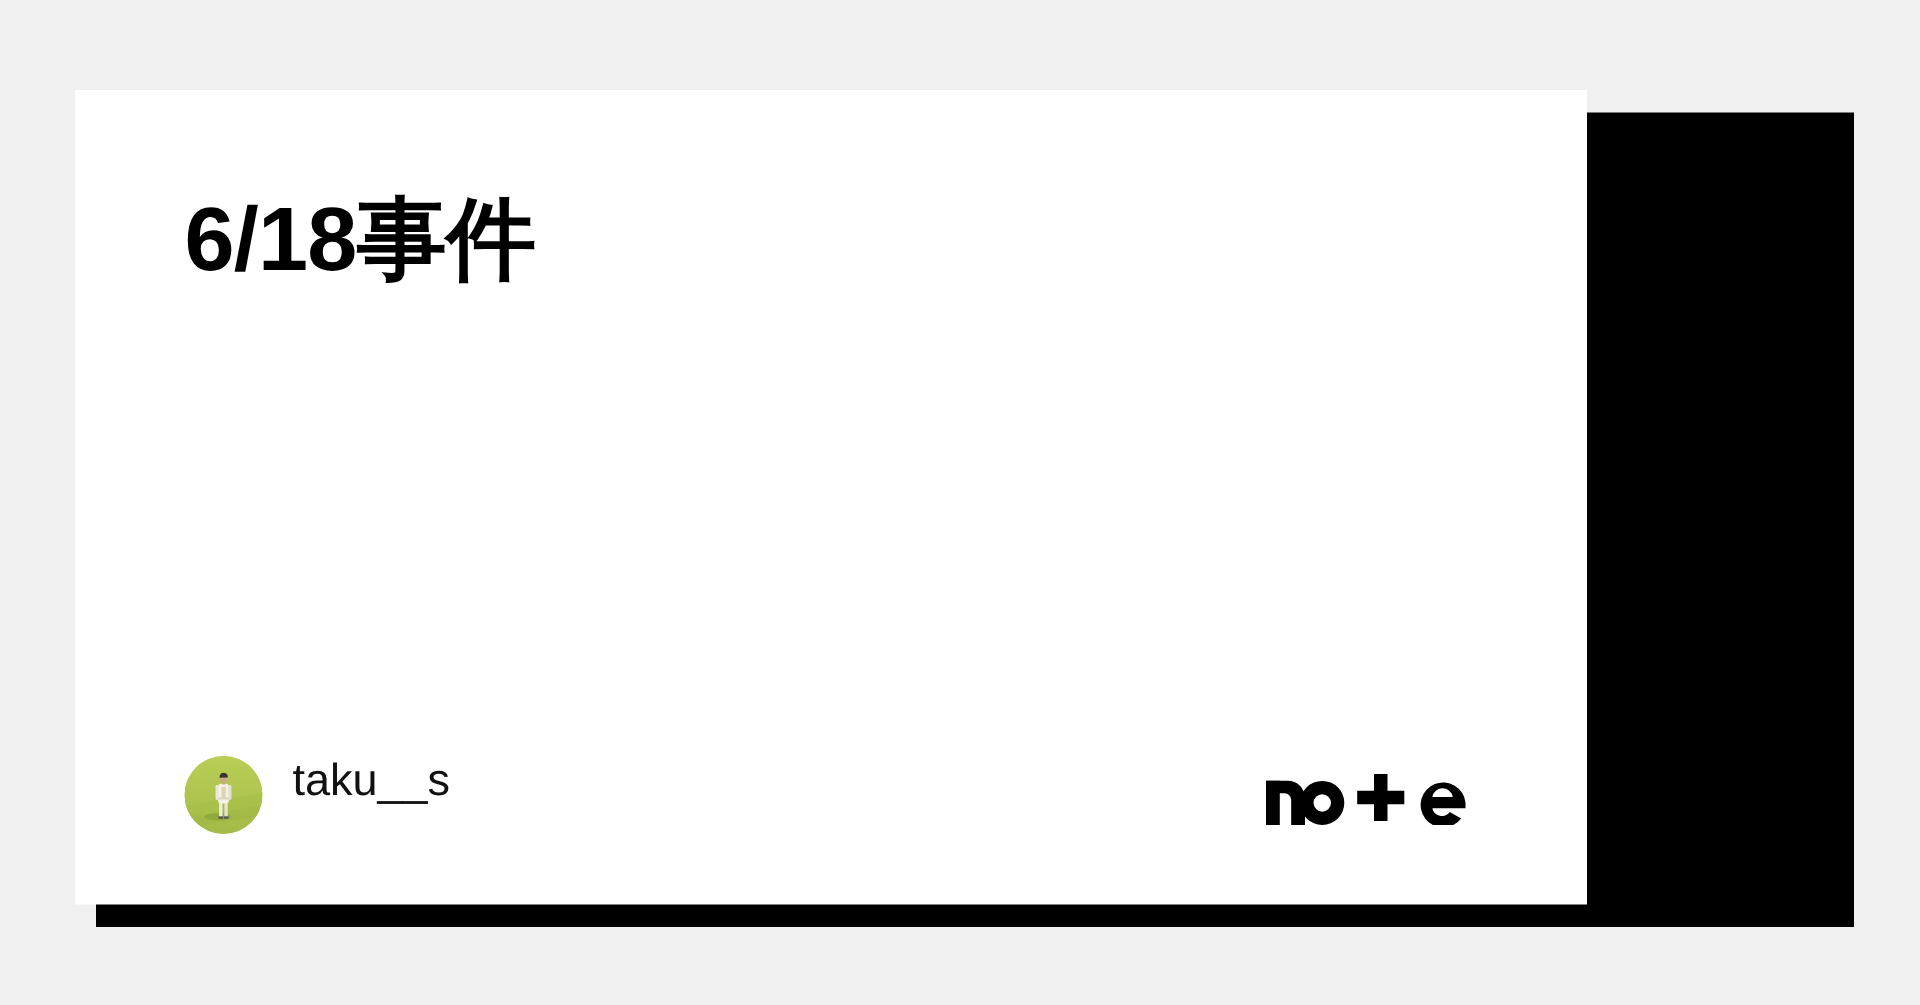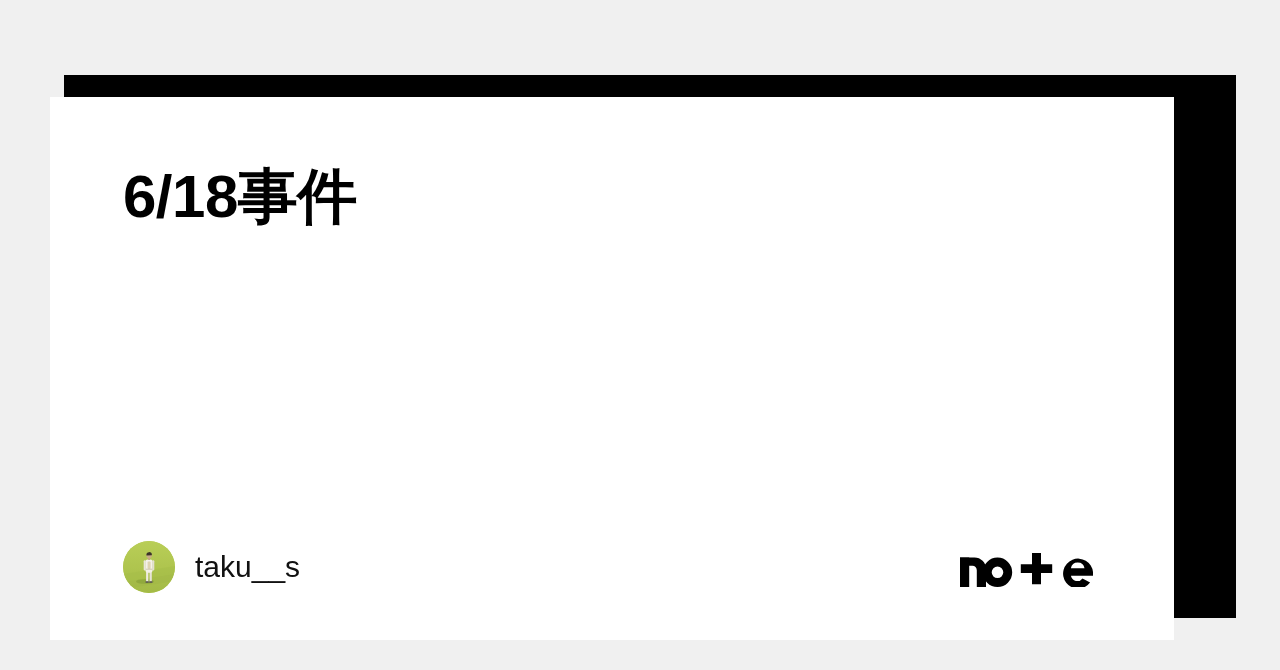--- a/index.html
+++ b/index.html
@@ -28,25 +28,24 @@
     width: 1172px;
     height: 543px;
     background: #000000;
   }
 
   
   .card {
     position: absolute;
     left: 50px;
     top: 60px;
-    width: 1124px;
+    width: 1008px;
     height: 543px;
     background: #ffffff;
     box-sizing: border-box;
-    margin-top: 37px;
   }
 
   
   .card-title {
     position: absolute;
     left: 73px;
     top: 62px;
     right: 70px;
     font-size: 60px;
     font-weight: 700;
@@ -65,21 +64,21 @@
     right: 52px;
     bottom: 45px;
     height: 56px;
     display: flex;
     align-items: center;
     justify-content: space-between;
   }
 
   .author {
     display: flex;
-    align-items: center;
+    align-items: flex-start;
     gap: 20px;
   }
 
   
   .avatar {
     position: relative;
     width: 52px;
     height: 52px;
     border-radius: 50%;
     overflow: hidden;

